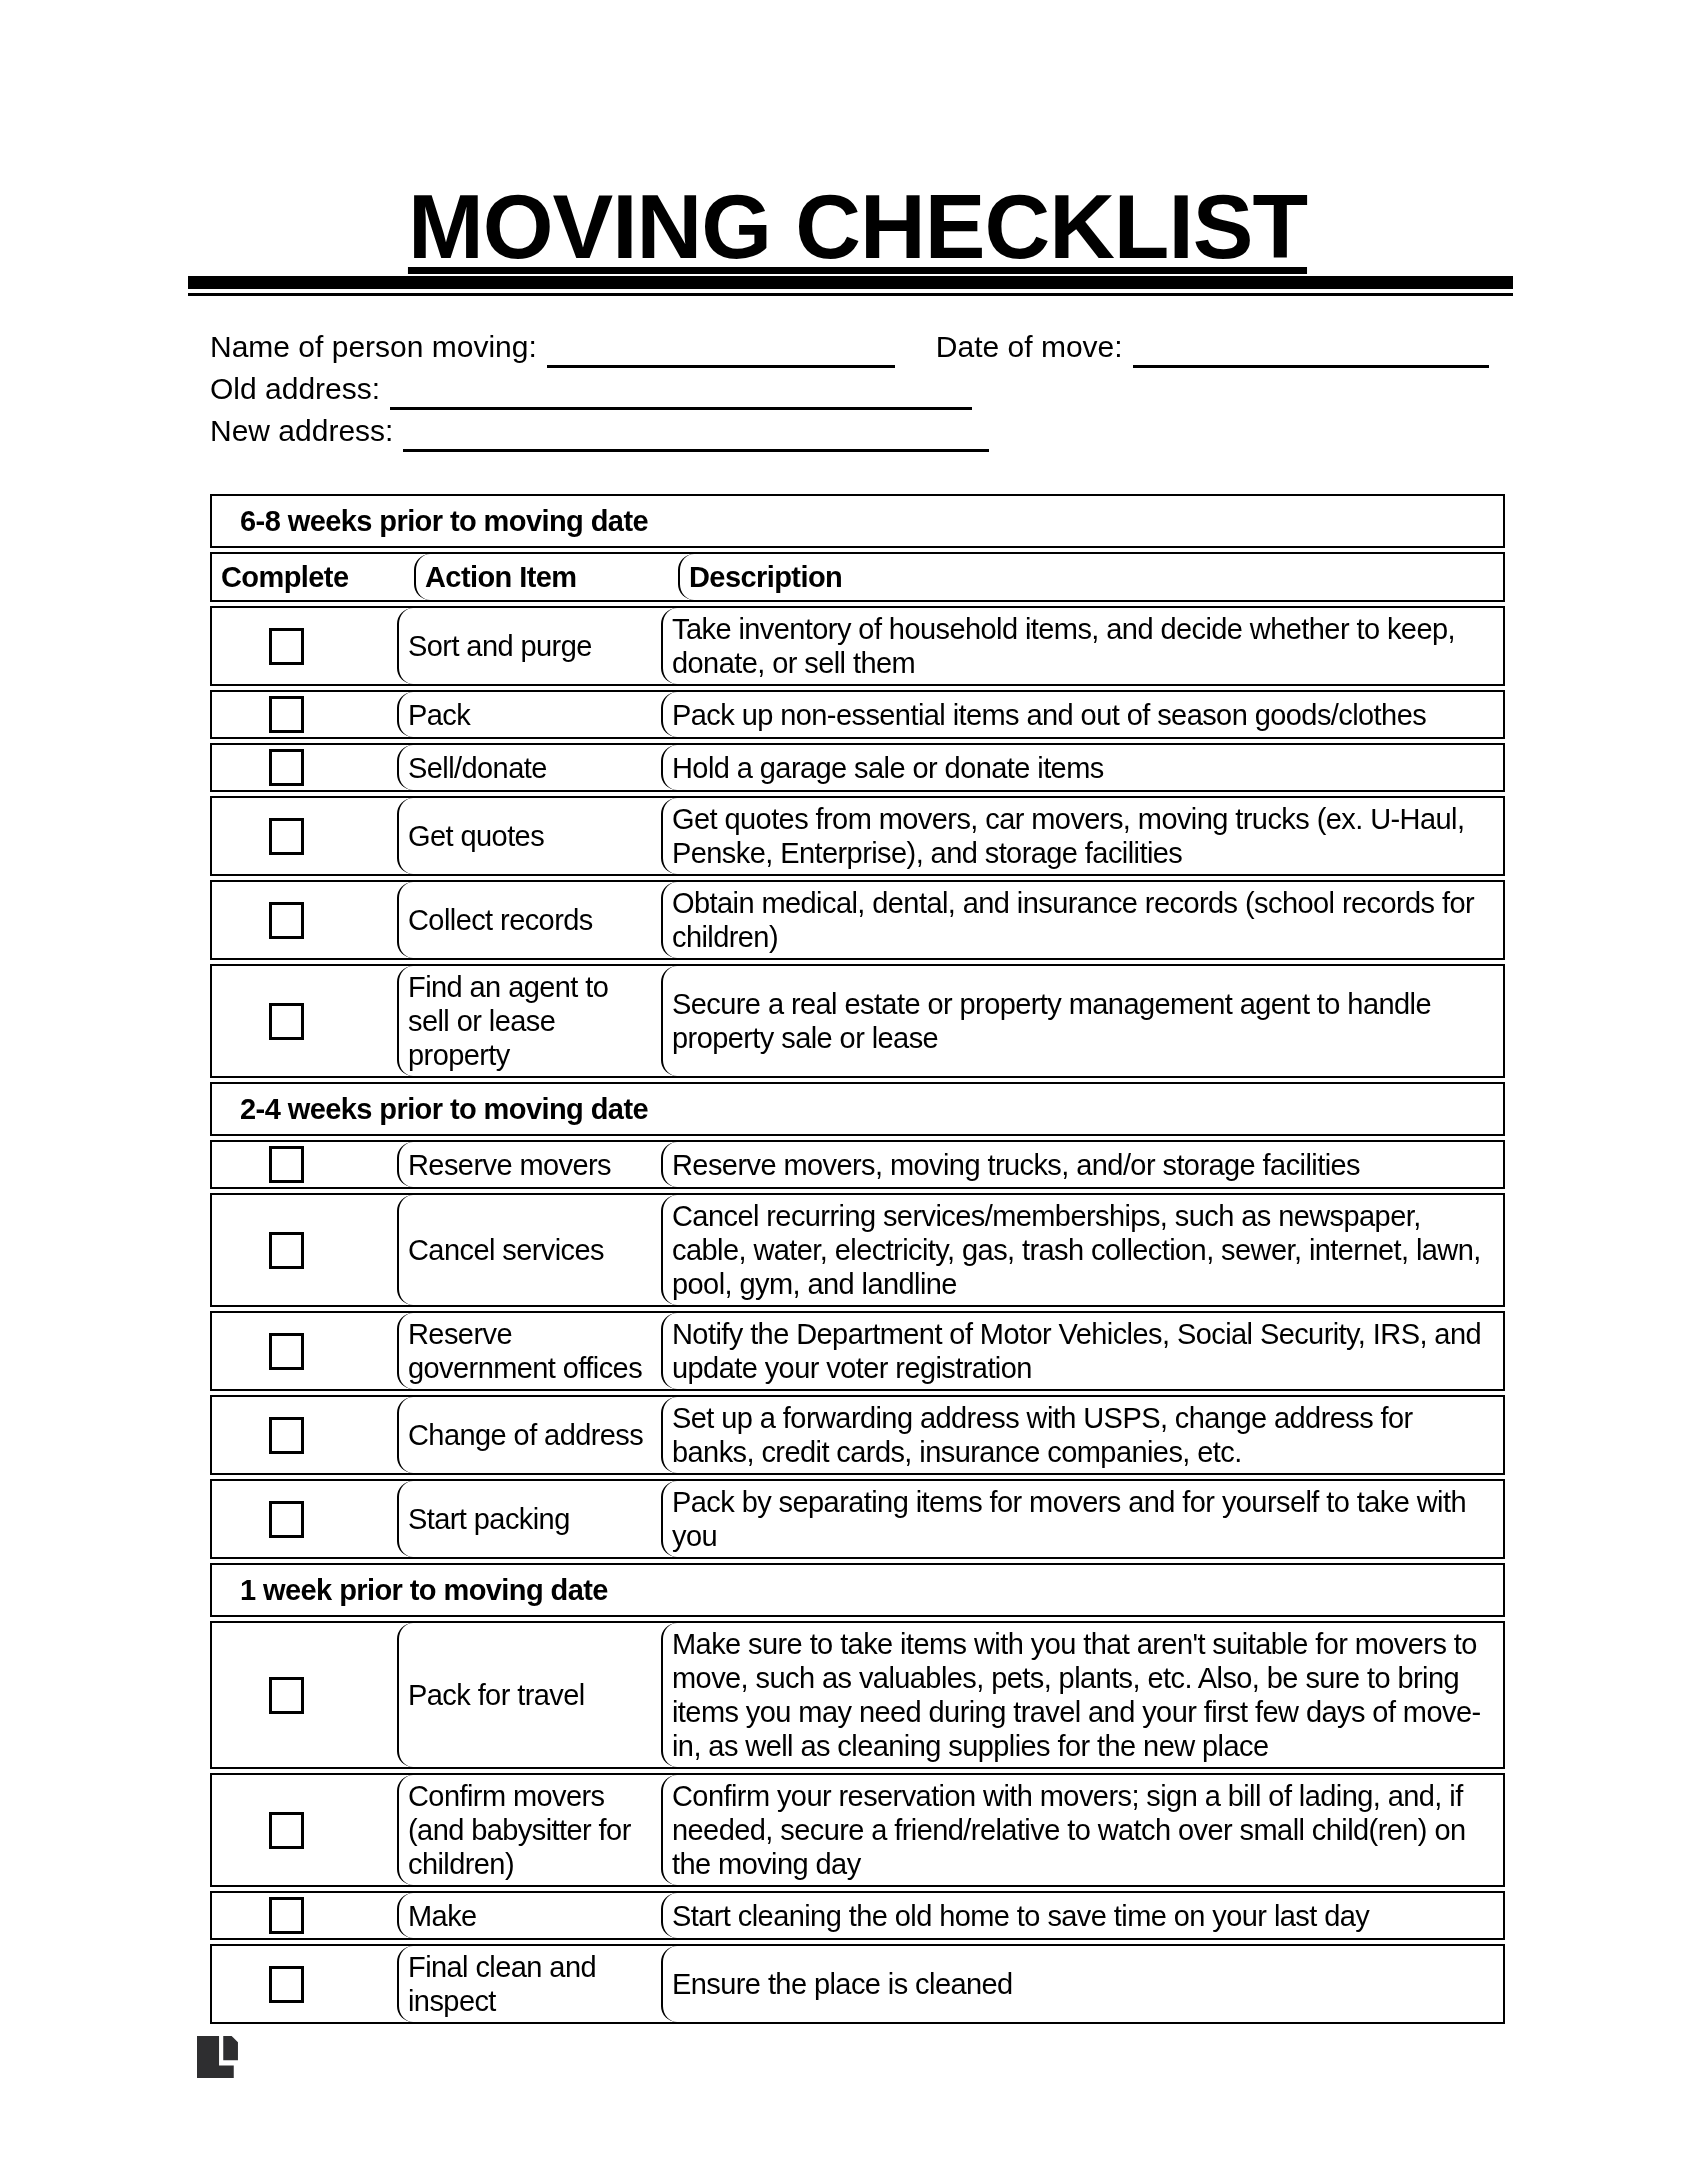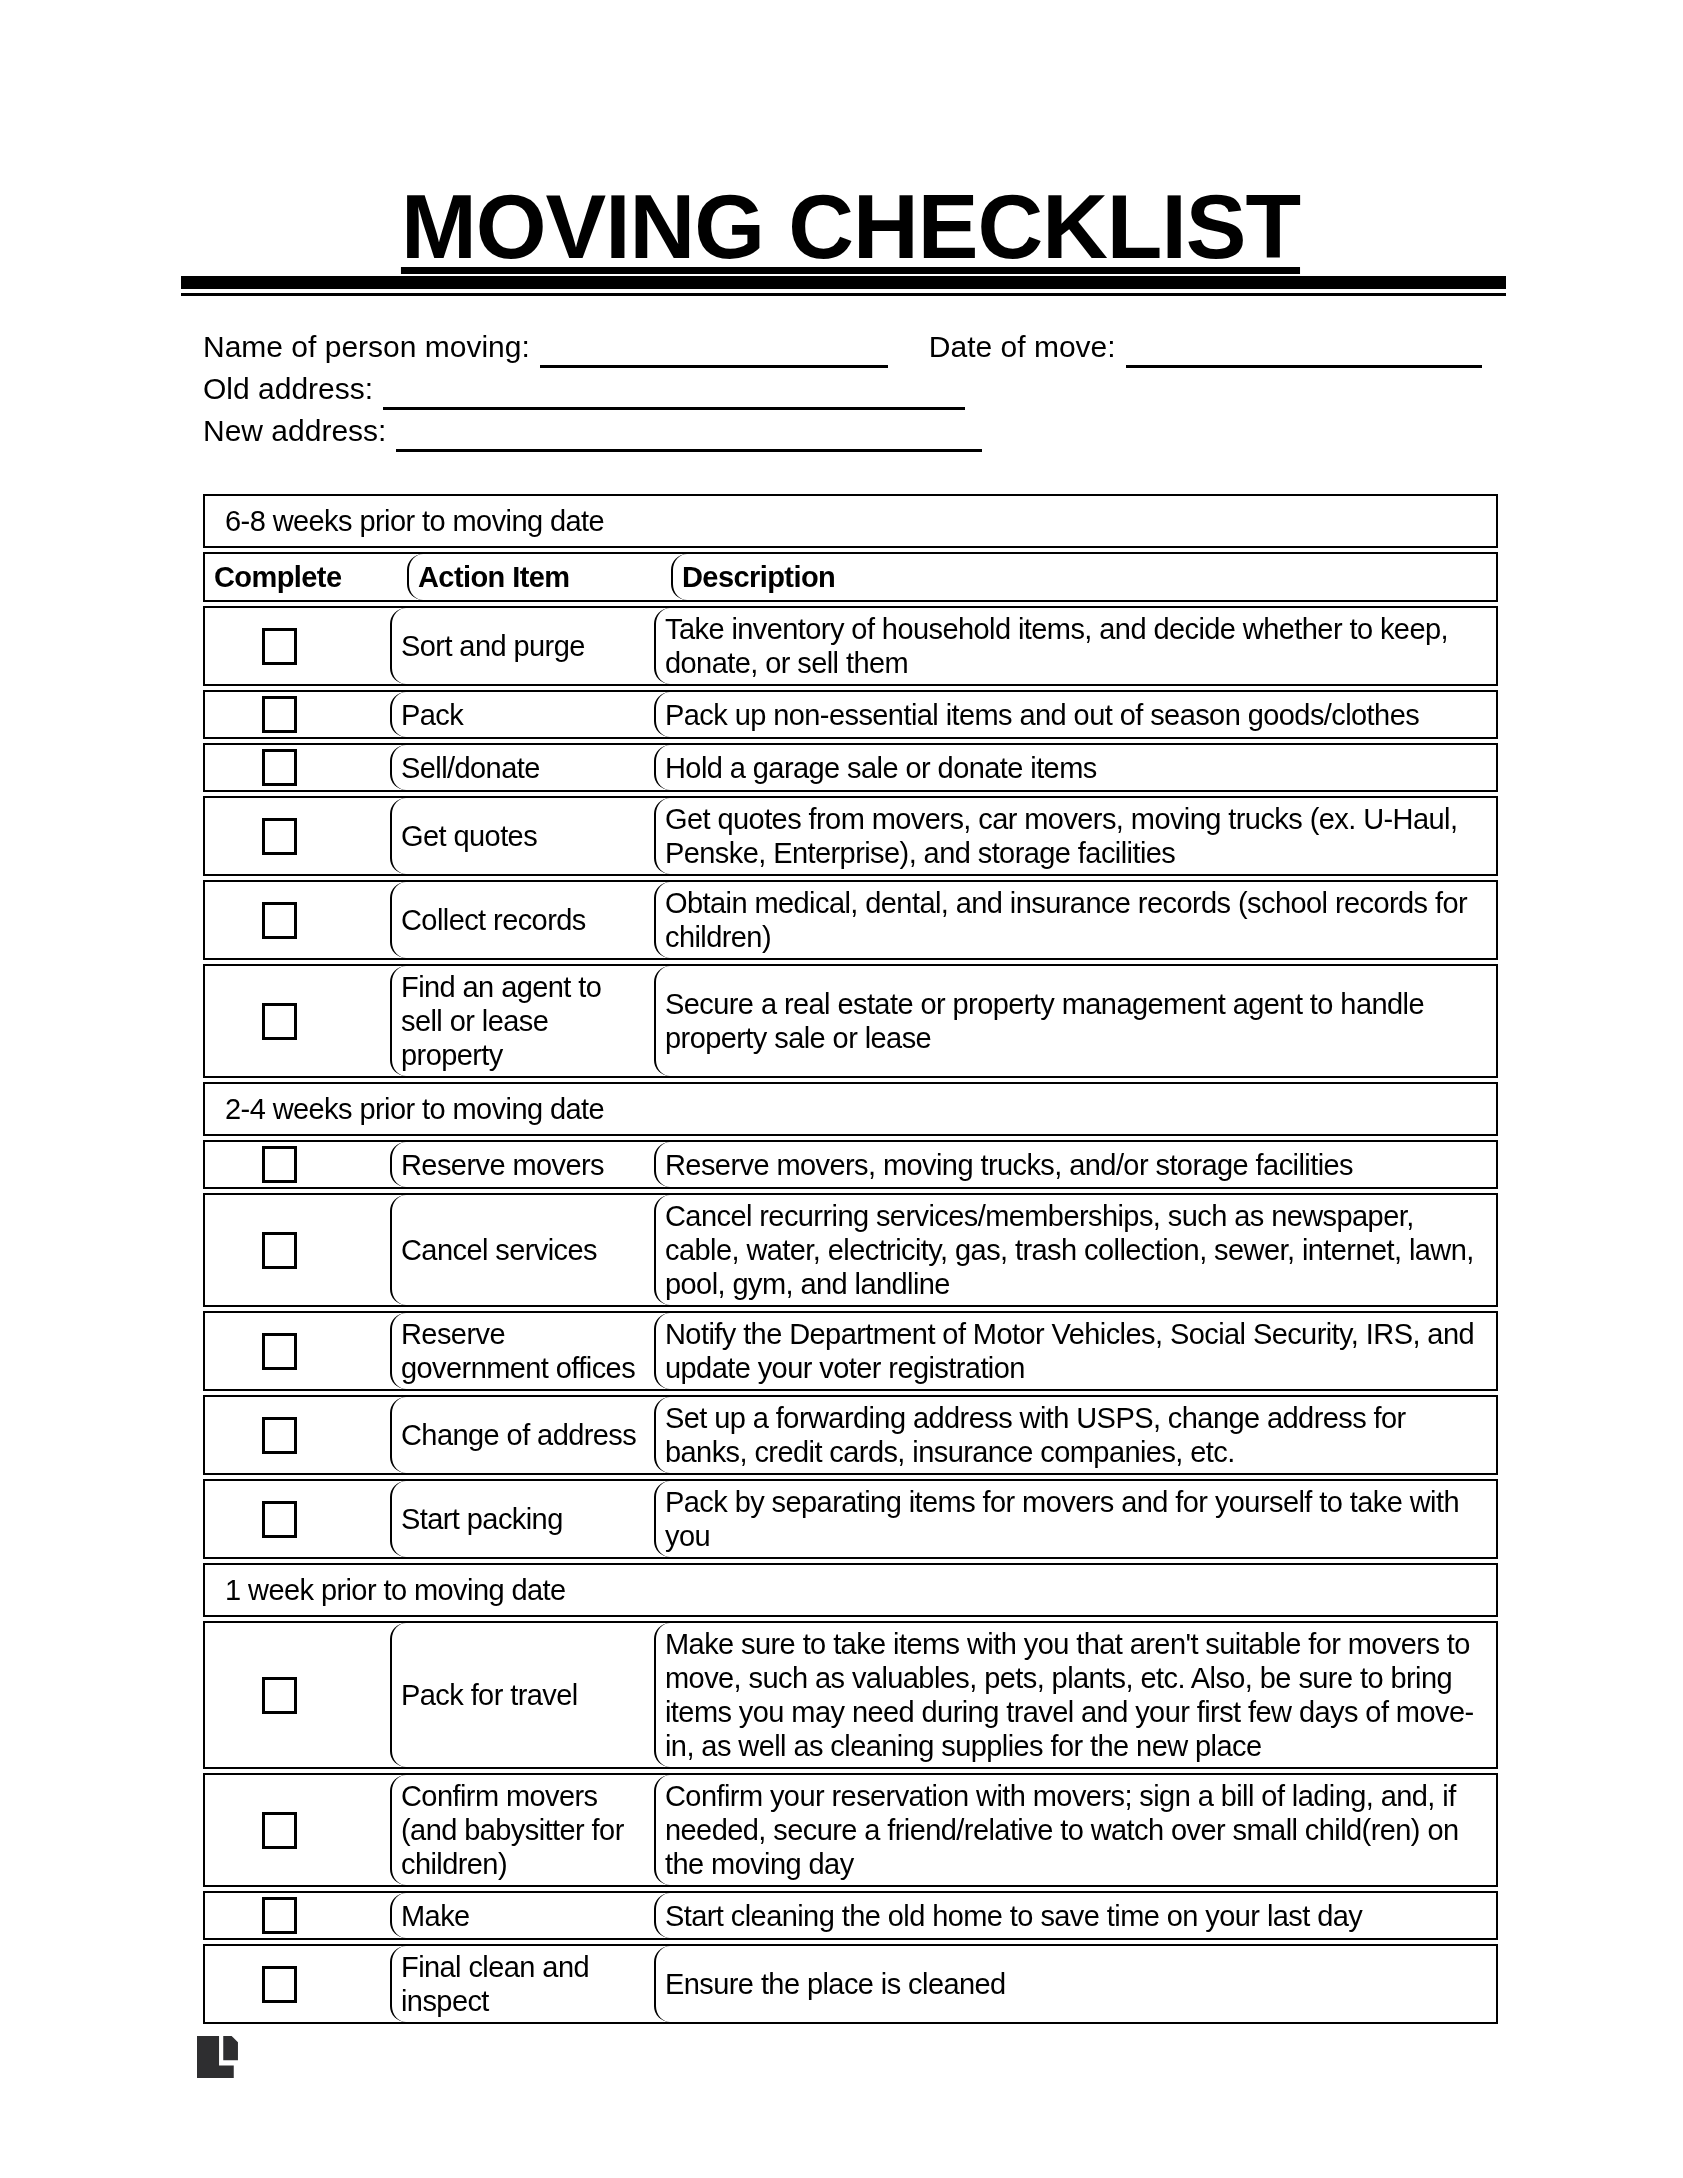--- a/index.html
+++ b/index.html
@@ -4,21 +4,21 @@
 <style>
   html,body { margin:0; padding:0; background:#ffffff; }
   .page {
     position:relative;
     width:1683px; height:2178px;
     background:#ffffff;
     font-family:"Liberation Sans", sans-serif;
     color:#000;
     overflow:hidden;
   }
-  .content { position:absolute; left:203px; top:0; width:1295px; }
+  .content { position:absolute; left:210px; top:0; width:1295px; }
 
   
   .doc-title {
     margin-top:181px;
     text-align:center;
     font-size:91px;
     font-weight:bold;
     letter-spacing:-1px;
     line-height:1.0;
     text-decoration:underline;
@@ -46,22 +46,22 @@
   .b-name { width:348px; }
   .b-date { width:356px; }
   .b-old  { width:582px; }
   .b-new  { width:586px; }
   .date-label { margin-left:41px; }
 
   
   .ctable { margin-top:42px; display:flex; flex-direction:column; gap:4px; font-size:29px; line-height:34px; letter-spacing:-0.02em; }
   .box { border:2.5px solid #000; background:#fff; }
   .section-header {
-    font-weight:normal;
-    padding:8px 20px;
+    font-weight:bold;
+    padding:8px 28px;
   }
   .trow { display:flex; align-items:stretch; }
   .cell { display:flex; flex-direction:column; justify-content:center; padding:4px 8px 4px 9px;border-radius:16px; }
   .c1 { width:149px; flex:0 0 auto; align-items:center; padding-left:0; padding-right:0; }
   .c2 { width:245px; flex:0 0 auto; border-left:2.5px solid #000;margin-left:36px; }
   .c3 { flex:1 1 auto; border-left:2.5px solid #000; }
   .hdr { font-weight:bold; }
   .hdr .c1 { align-items:flex-start; padding:6px 8px 6px 9px; }
   .checkbox {
     width:29px; height:31px;

